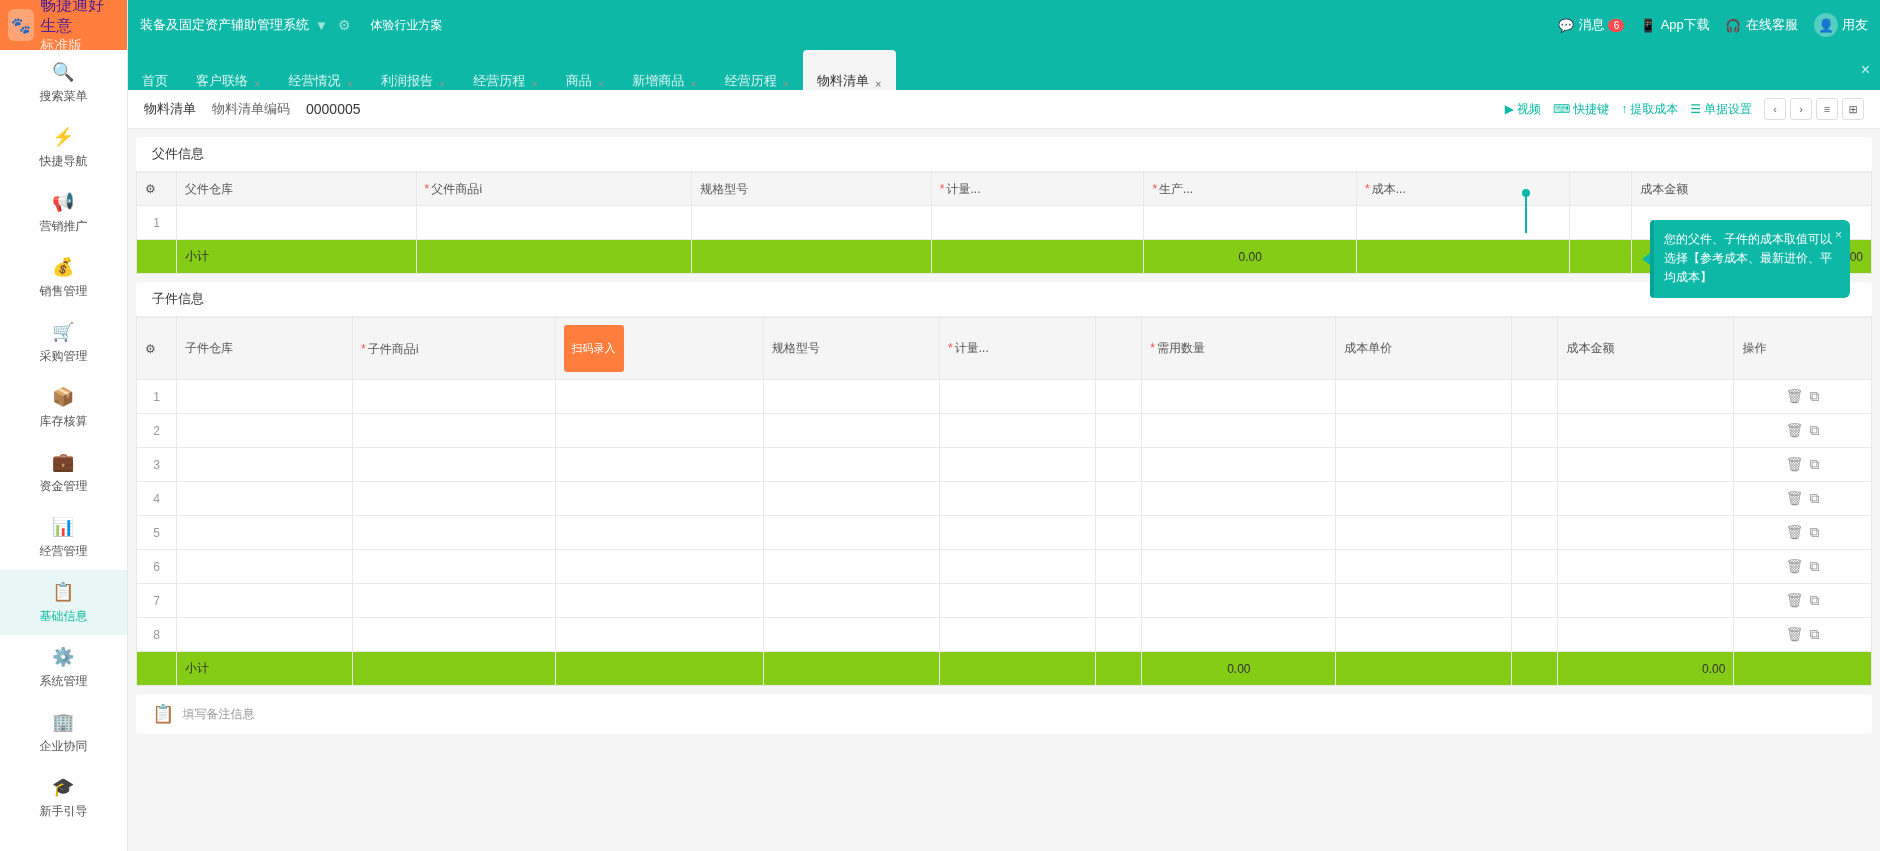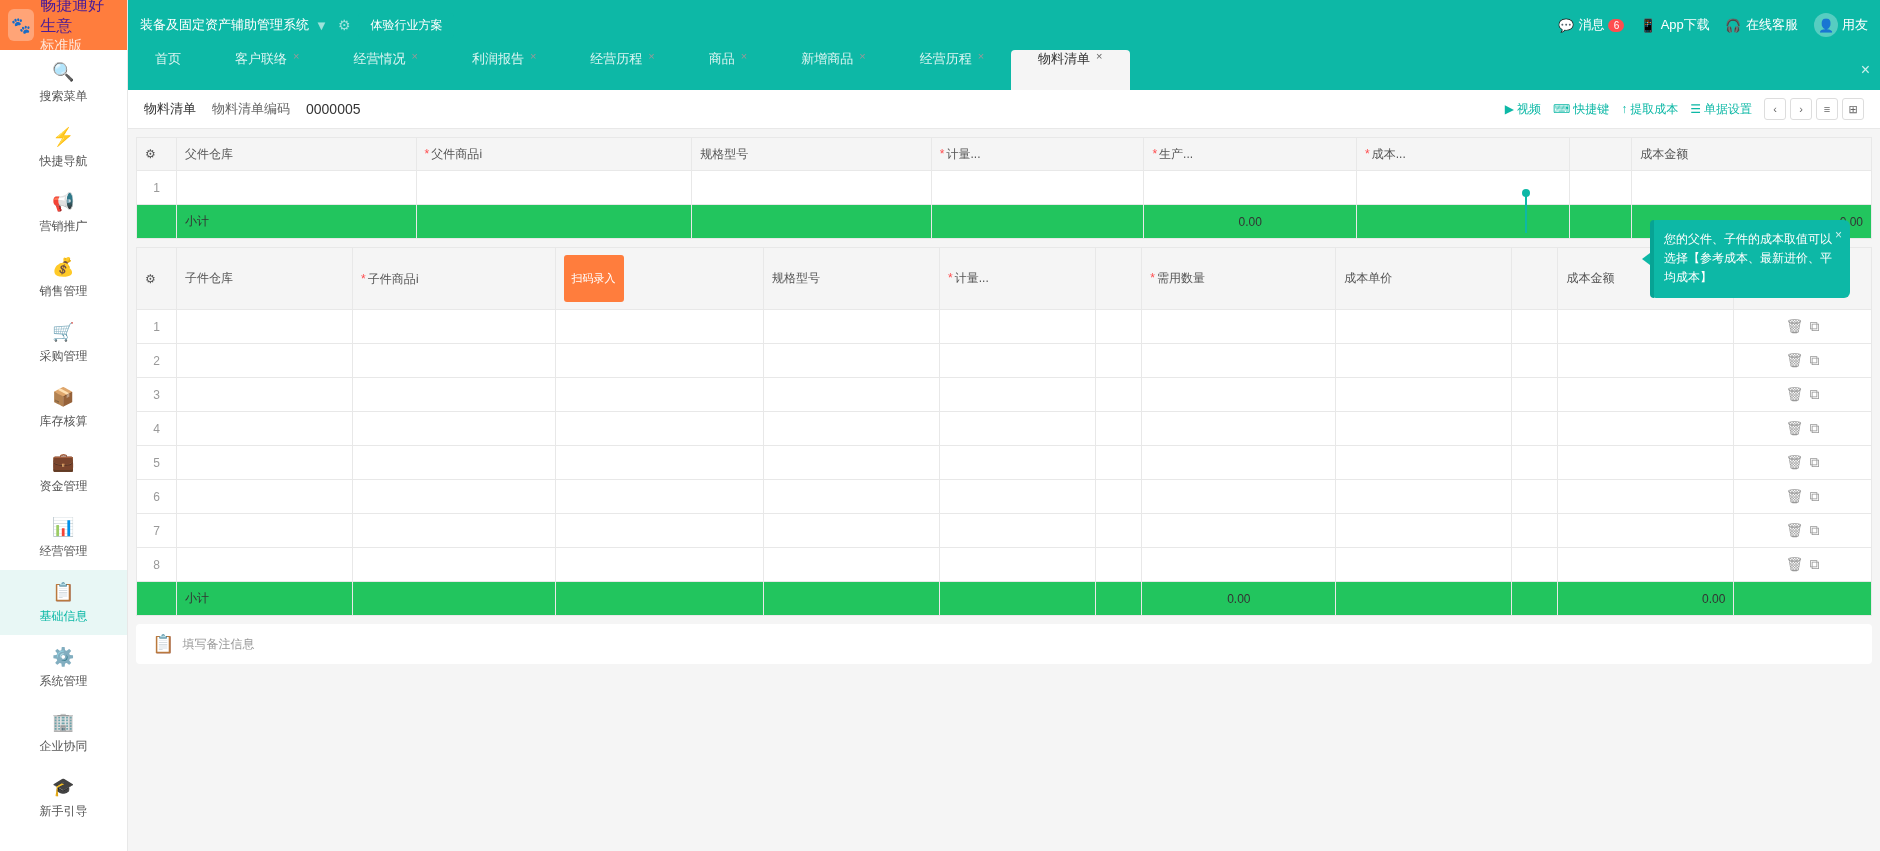--- a/index.html
+++ b/index.html
@@ -122,24 +122,24 @@
 
     
     .nav-tabs {
       background: #0db8a6;
       display: flex;
       align-items: center;
       flex-shrink: 0;
       height: 40px;
     }
     .nav-tab {
-      padding: 0 27px;
+      padding: 0 14px;
       height: 40px;
       display: flex;
-      align-items: flex-start;
+      align-items: flex-end;
       color: rgba(255,255,255,0.85);
       cursor: pointer;
       font-size: 13px;
       gap: 4px;
       white-space: nowrap;
     }
     .nav-tab.active {
       background: #f5f5f5;
       color: #333;
       border-radius: 4px 4px 0 0;
@@ -252,21 +252,21 @@
       font-weight: normal;
       white-space: nowrap;
     }
     .data-table td {
       border: 1px solid #e8e8e8;
       padding: 6px 8px;
       color: #333;
       height: 34px;
     }
     .data-table tr.subtotal-row td {
-      background: #22c55e;
+      background: #84cc16;
       font-weight: 500;
     }
     .data-table .row-num {
       color: #999;
       text-align: center;
       width: 40px;
     }
     .required-star {
       color: #ff4d4f;
       margin-right: 2px;
@@ -548,20 +548,21 @@
     <div class="tooltip-dot"></div>
     <div class="tooltip-line"></div>
 
     <div class="tooltip-popup" style="position:absolute;top:130px;right:30px;">
       <div class="tooltip-arrow-left"></div>
       <span class="tooltip-close">×</span>
       <span>您的父件、子件的成本取值可以选择【参考成本、最新进价、平均成本】</span>
     </div>
 
     <div class="section">
+      <div class="section-header">父件信息</div>
       <table class="data-table">
         <thead>
           <tr>
             <th class="th-gear">⚙</th>
             <th>父件仓库</th>
             <th><span class="required-star">*</span>父件商品ℹ</th>
             <th>规格型号</th>
             <th><span class="required-star">*</span>计量...</th>
             <th><span class="required-star">*</span>生产...</th>
             <th><span class="required-star">*</span>成本...</th>
@@ -590,20 +591,21 @@
             <td style="text-align:center;">0.00</td>
             <td></td>
             <td></td>
             <td style="text-align:right;">0.00</td>
           </tr>
         </tbody>
       </table>
     </div>
 
     <div class="section" style="margin-top:8px;">
+      <div class="section-header">子件信息</div>
       <table class="data-table">
         <thead>
           <tr>
             <th class="th-gear">⚙</th>
             <th>子件仓库</th>
             <th><span class="required-star">*</span>子件商品ℹ</th>
             <th><button class="scan-btn">扫码录入</button></th>
             <th>规格型号</th>
             <th><span class="required-star">*</span>计量...</th>
             <th></th>

